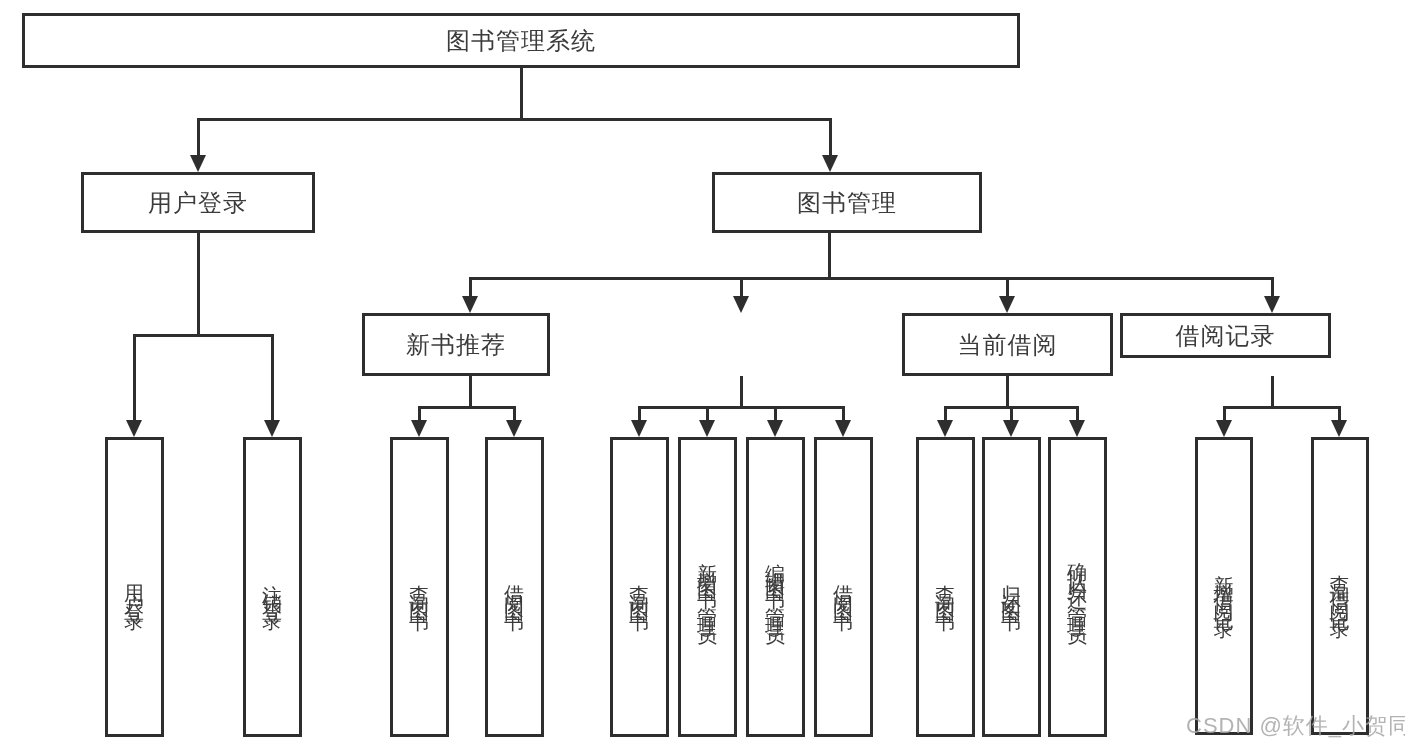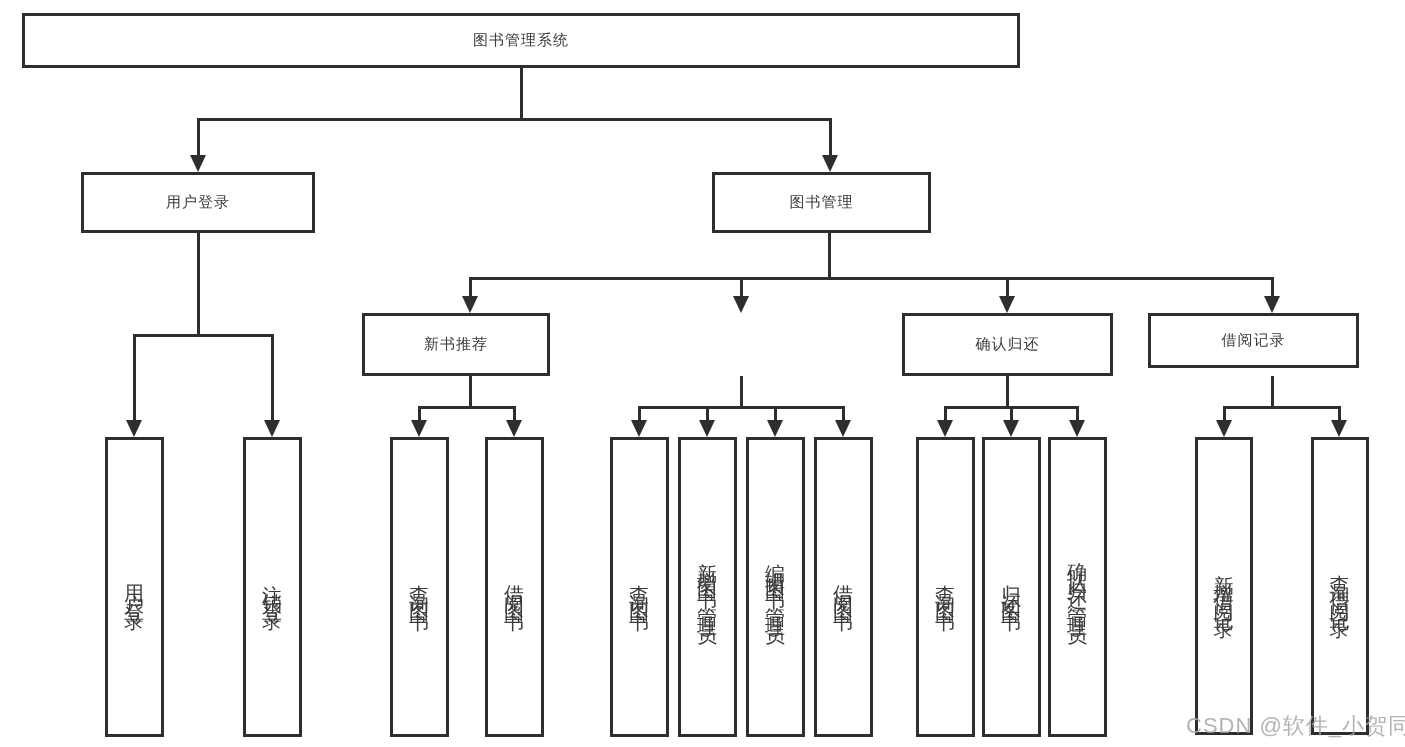--- a/index.html
+++ b/index.html
@@ -11,21 +11,21 @@
   html,body{margin:0;padding:0;background:var(--background);}
   .canvas{
     position:relative;width:1405px;height:747px;background:var(--background);
     font-family:"Liberation Sans","DejaVu Sans",sans-serif;color:var(--text);
     overflow:hidden;
   }
   .box{
     position:absolute;background:var(--background);
     border:3px solid var(--line);box-sizing:border-box;
     display:flex;align-items:center;justify-content:center;
-    font-size:15px;letter-spacing:1px;color:var(--text);
+    font-size:24px;letter-spacing:1px;color:var(--text);
   }
   .leaf{
     writing-mode:vertical-rl;text-orientation:mixed;
     letter-spacing:9px;line-height:1;font-size:20px;
     padding-top:6px;padding-bottom:6px;
   }
   .vline{position:absolute;width:3px;background:var(--line);}
   .hline{position:absolute;height:3px;background:var(--line);}
   .arrow{
     position:absolute;width:0;height:0;
@@ -43,31 +43,31 @@
 
 <div class="canvas">
 
   <div class="box" style="left:22px;top:13px;width:998px;height:55px">
     <span>图书管理系统</span>
   </div>
 
   <div class="box" style="left:81px;top:172px;width:234px;height:61px">
     <span>用户登录</span>
   </div>
-  <div class="box" style="left:712px;top:172px;width:219px;height:61px">
+  <div class="box" style="left:712px;top:172px;width:270px;height:61px">
     <span>图书管理</span>
   </div>
 
   <div class="box" style="left:362px;top:313px;width:188px;height:63px">
     <span>新书推荐</span>
   </div>
   <div class="box" style="left:902px;top:313px;width:211px;height:63px">
-    <span>确认归还</span>
+    <span>当前借阅</span>
   </div>
-  <div class="box" style="left:1148px;top:313px;width:211px;height:55px">
+  <div class="box" style="left:1120px;top:313px;width:211px;height:45px">
     <span>借阅记录</span>
   </div>
 
   <div class="box leaf" style="left:105px;top:437px;width:59px;height:300px">
     <span>用户登录</span>
   </div>
   <div class="box leaf" style="left:243px;top:437px;width:59px;height:300px">
     <span>注销登录</span>
   </div>
 

